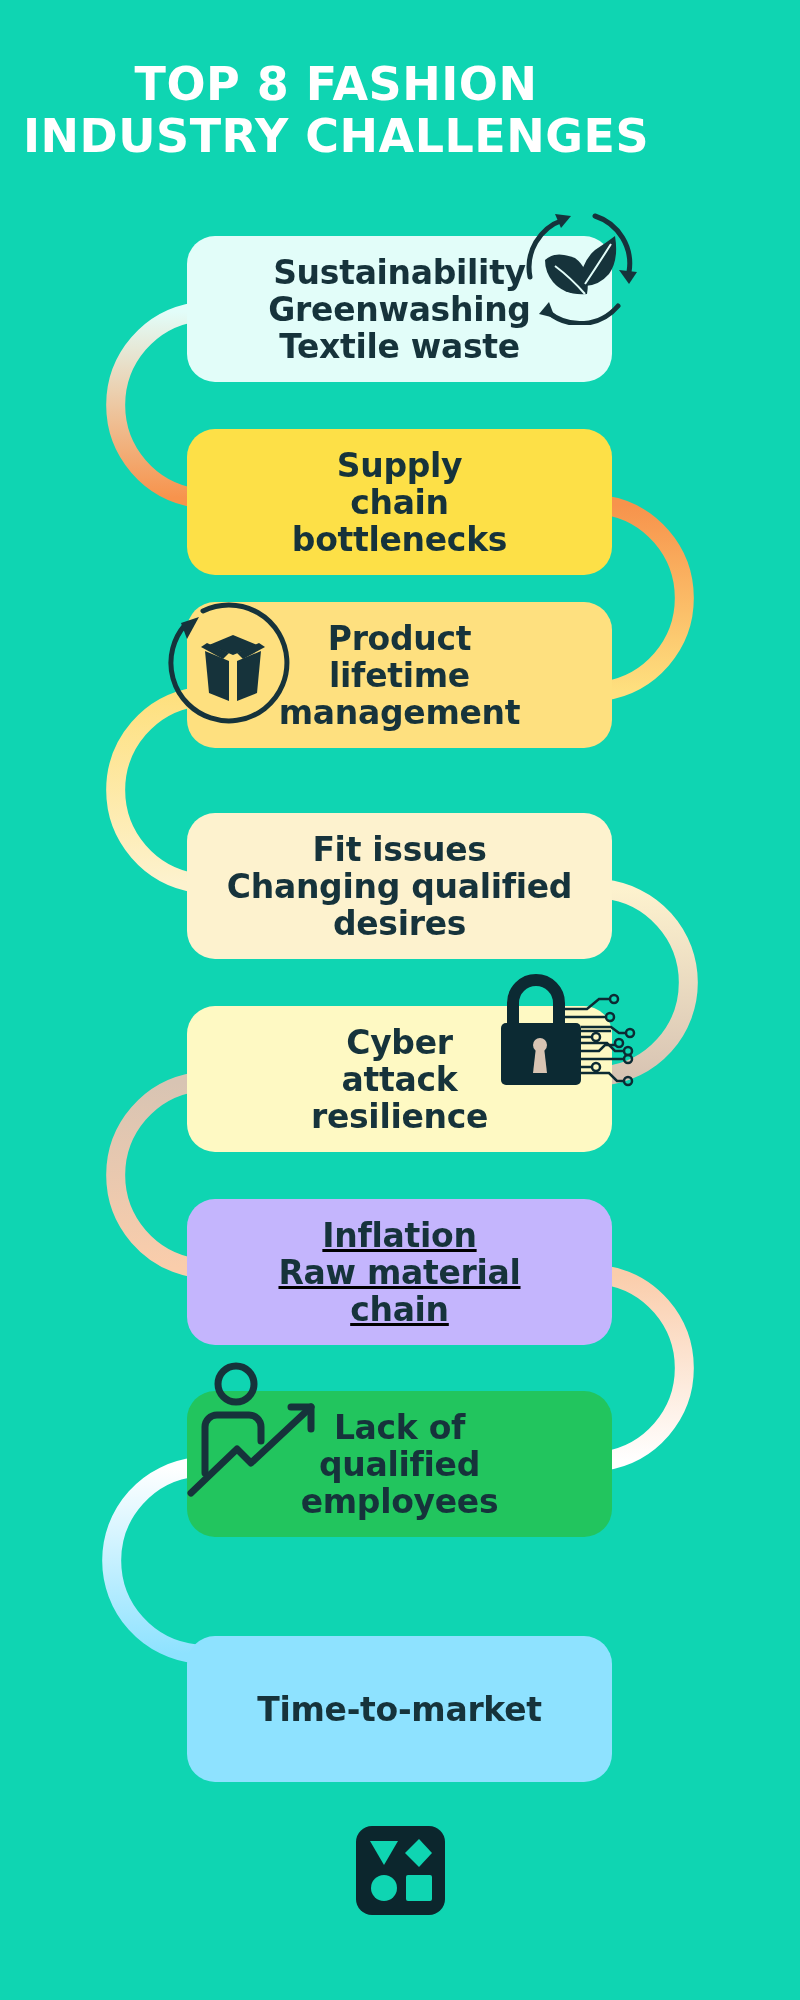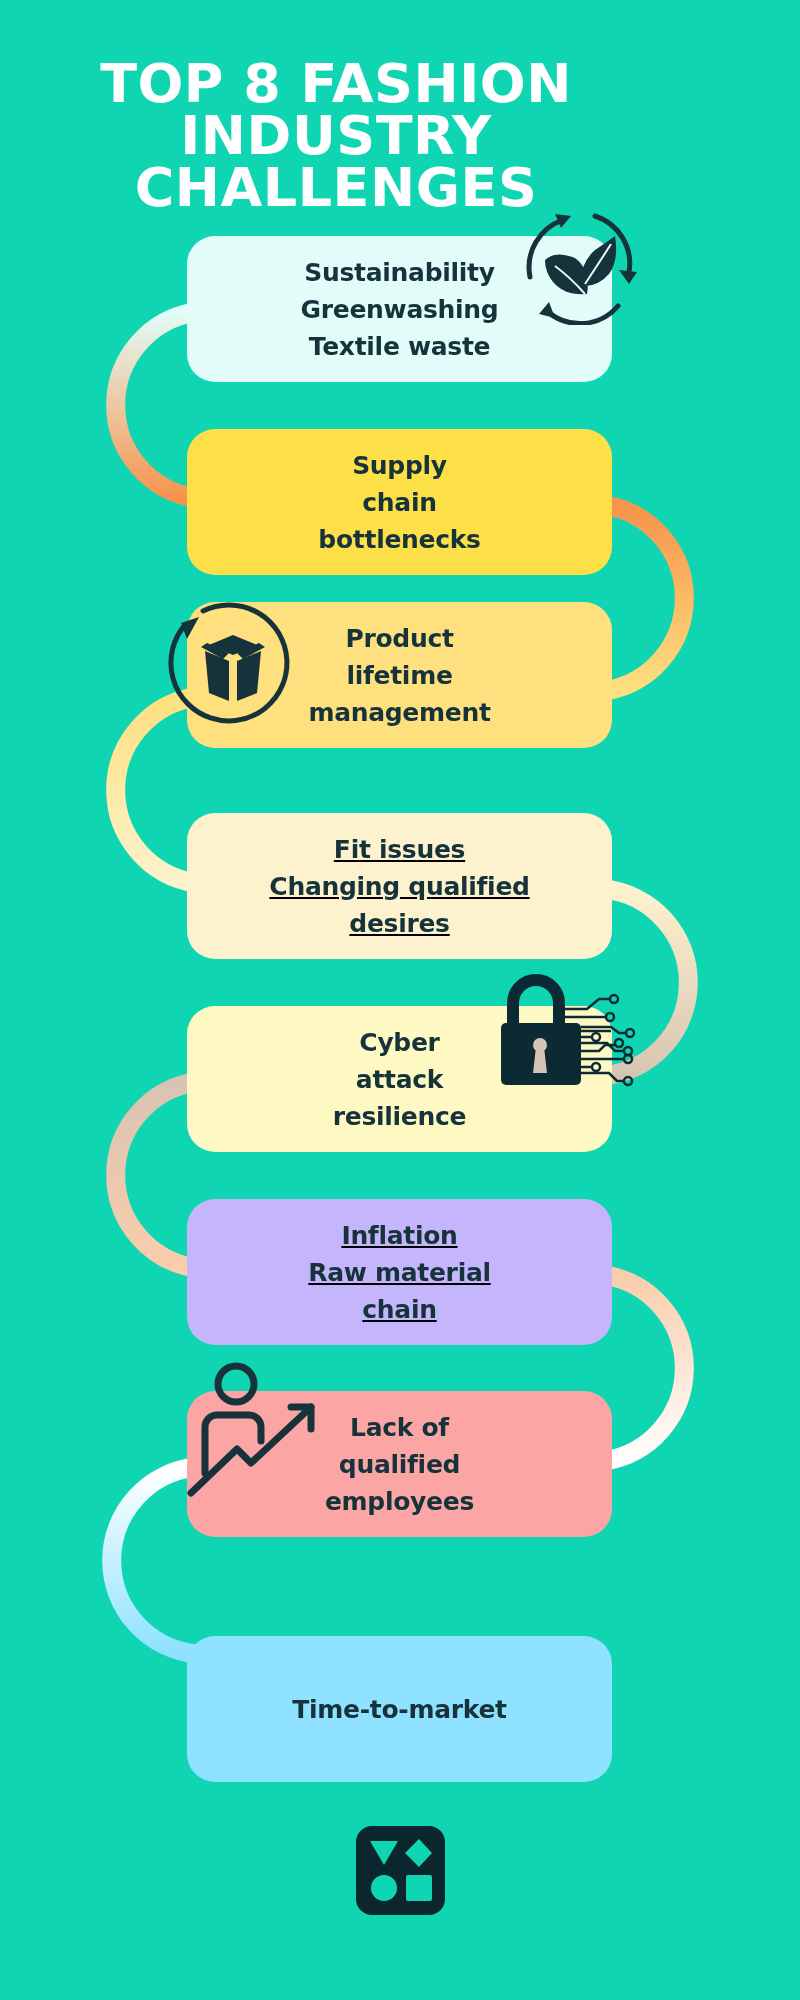--- a/index.html
+++ b/index.html
@@ -4,32 +4,32 @@
   <style>
     html, body { margin: 0; padding: 0; }
     body {
       width: 800px; height: 2000px; position: relative; overflow: hidden;
       background: #0fd5b2;
       font-family: "Liberation Sans", "DejaVu Sans", sans-serif;
     }
     .title {
       position: absolute; left: 0; top: 58px; width: 672px;
       text-align: center; color: #ffffff; font-weight: 700;
-      font-size: 54px; line-height: 52px; letter-spacing: 0.5px;
+      font-size: 46px; line-height: 52px; letter-spacing: 0.5px;
       font-family: "DejaVu Sans", "Liberation Sans", sans-serif;
     }
     .title span { display: block; }
     svg.connectors { position: absolute; left: 0; top: 0; width: 800px; height: 2000px; }
     .card {
       position: absolute; left: 187px; width: 425px; height: 146px;
       border-radius: 28px; display: flex; align-items: center; justify-content: center;
       text-align: center;
     }
     .card-text {
-      color: #16333b; font-weight: 700; font-size: 25px; line-height: 37px;
+      color: #16333b; font-weight: 700; font-size: 33px; line-height: 37px;
       font-family: "DejaVu Sans", "Liberation Sans", sans-serif;
       letter-spacing: -0.3px;
     }
     .card-text span { display: block; }
     .icon { position: absolute; }
     .logo { position: absolute; left: 356px; top: 1826px; width: 89px; height: 89px; }
   </style>
 </head>
 <body>
 
@@ -97,21 +97,21 @@
 </div>
 
 <div class="card" style="top:602px;background:#fee07f;">
   <div class="card-text">
     <span>Product</span>
     <span>lifetime</span>
     <span>management</span>
   </div>
 </div>
 
-<div class="card" style="top:813px;background:#fdf2ce;text-decoration:underline;">
+<div class="card" style="top:813px;background:#fdf2ce;">
   <div class="card-text">
     <span>Fit issues</span>
     <span>Changing qualified</span>
     <span>desires</span>
   </div>
 </div>
 
 <div class="card" style="top:1006px;background:#fef9c3;">
   <div class="card-text">
     <span>Cyber</span>
@@ -121,21 +121,21 @@
 </div>
 
 <div class="card" style="top:1199px;background:#c4b5fd;text-decoration:underline;">
   <div class="card-text">
     <span>Inflation</span>
     <span>Raw material</span>
     <span>chain</span>
   </div>
 </div>
 
-<div class="card" style="top:1391px;background:#fca5a5;">
+<div class="card" style="top:1391px;background:#22c55e;">
   <div class="card-text">
     <span>Lack of</span>
     <span>qualified</span>
     <span>employees</span>
   </div>
 </div>
 
 <div class="card" style="top:1636px;background:#8ee2ff;">
   <div class="card-text">
     <span>Time-to-market</span>

